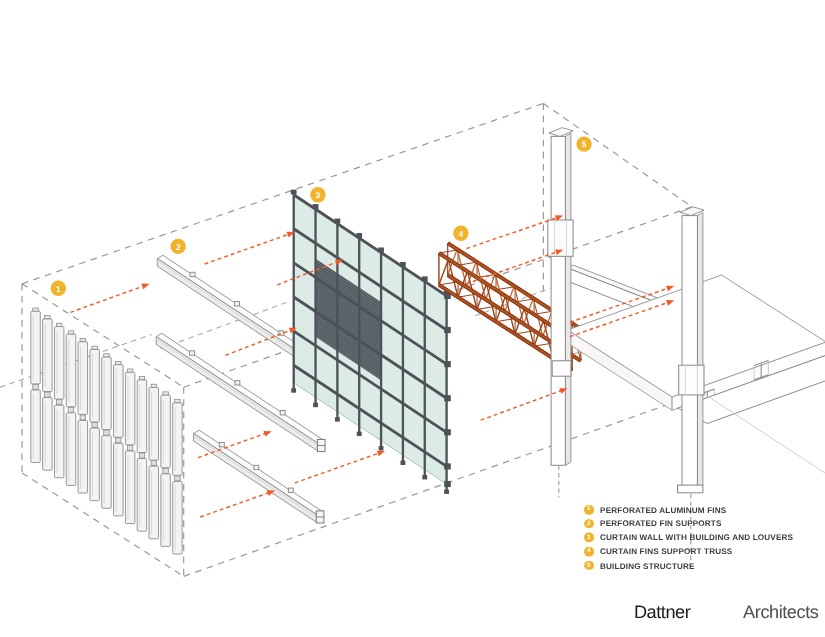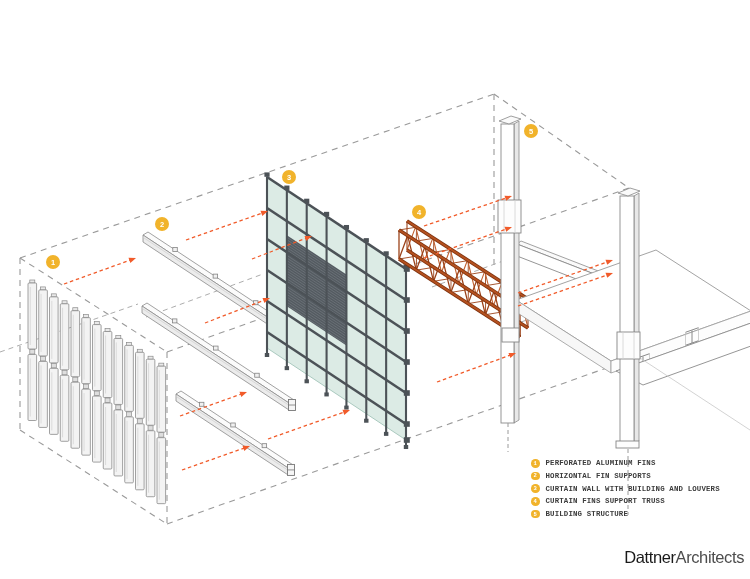--- a/index.html
+++ b/index.html
@@ -3,30 +3,30 @@
 <meta charset="utf-8">
 <style>
   html,body{margin:0;padding:0;background:#fff;}
   .stage{position:relative;width:750px;height:579px;background:#ffffff;overflow:hidden;
          font-family:"Liberation Sans",sans-serif;}
   svg{position:absolute;left:0;top:0;}
   .marker{position:absolute;width:14px;height:14px;border-radius:50%;
           background:var(--c-marker,#F1B32B);color:#fff;font-size:7.5px;font-weight:bold;
           display:flex;align-items:center;justify-content:center;
           transform:translate(-50%,-50%);letter-spacing:0;}
-  .legend{position:absolute;left:531px;top:459px;display:grid;row-gap:4.2px;font-family:Liberation Mono, monospace;}
+  .legend{position:absolute;left:531px;top:459px;display:grid;row-gap:4.2px;}
   .legend-row{display:flex;align-items:center;gap:6px;height:8.5px;}
   .legend-badge{width:8.5px;height:8.5px;border-radius:50%;background:var(--c-marker,#F1B32B);
           color:#fff;font-size:5.5px;font-weight:bold;display:flex;align-items:center;
           justify-content:center;flex:0 0 auto;}
   .legend-label{font-size:7.4px;font-weight:700;color:var(--c-text,#3C3C3C);
           letter-spacing:0.15px;white-space:nowrap;}
   .logo{position:absolute;right:6px;top:548px;font-size:16.5px;letter-spacing:-0.4px;white-space:nowrap;}
   .logo-bold{font-weight:400;color:var(--c-logo_bold,#1A1A1A);}
-  .logo-light{font-weight:400;color:var(--c-logo_light,#4D4D4D);}
+  .logo-light{font-weight:400;color:var(--c-logo_light,#4D4D4D);margin-left:48px;}
 </style>
 </head>
 <body>
 
 <div class="stage">
 
   <svg id="diagram" width="750" height="579" viewBox="0 0 750 579">
     <g id="g-box">
         <line x1="20" y1="258" x2="494" y2="94" stroke="#9A9A9A" stroke-width="1.1" fill="none" stroke-dasharray="6 5"></line>
         <line x1="494" y1="94" x2="629" y2="188" stroke="#9A9A9A" stroke-width="1.1" fill="none" stroke-dasharray="6 5"></line>
@@ -332,21 +332,21 @@
   <span class="marker" style="left:419px;top:212px">4</span>
   <span class="marker" style="left:531px;top:131px">5</span>
 
   <div class="legend">
     <div class="legend-row">
       <span class="legend-badge">1</span>
       <span class="legend-label">PERFORATED ALUMINUM FINS</span>
     </div>
     <div class="legend-row">
       <span class="legend-badge">2</span>
-      <span class="legend-label">HORIZONTAL FIN SUPPORTS</span>
+      <span class="legend-label">PERFORATED FIN SUPPORTS</span>
     </div>
     <div class="legend-row">
       <span class="legend-badge">3</span>
       <span class="legend-label">CURTAIN WALL WITH BUILDING AND LOUVERS</span>
     </div>
     <div class="legend-row">
       <span class="legend-badge">4</span>
       <span class="legend-label">CURTAIN FINS SUPPORT TRUSS</span>
     </div>
     <div class="legend-row">

